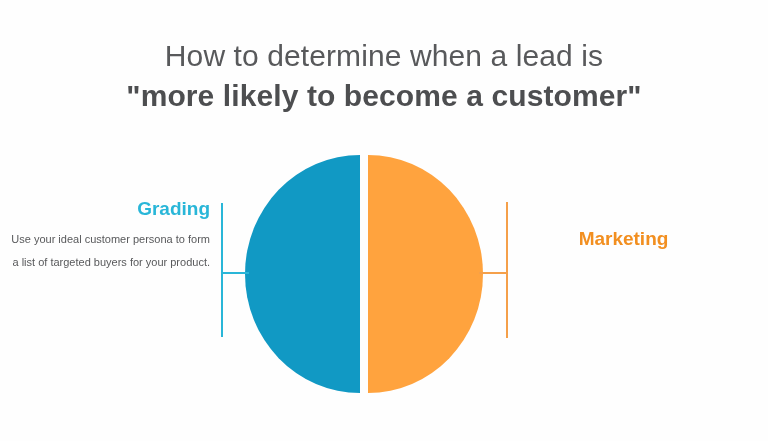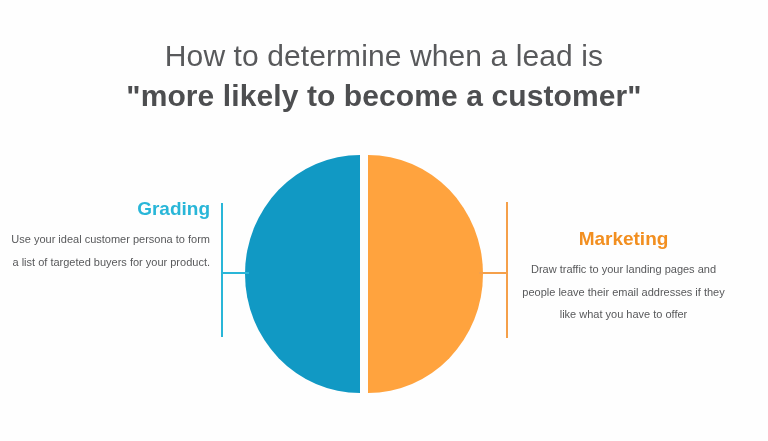--- a/index.html
+++ b/index.html
@@ -158,16 +158,15 @@
   <div class="connector-v conn-right-v"></div>
   <div class="connector-h conn-right-h"></div>
 
   <div class="side-block side-left">
     <span class="side-heading heading-grading">Grading</span>
     <span class="side-body">Use your ideal customer persona to form a list of targeted buyers for your product.</span>
   </div>
 
   <div class="side-block side-right">
     <span class="side-heading heading-marketing">Marketing</span>
-    <span class="side-body">Draw traffic to your landing pages and people leave their email addresses if they like what you have to offer</span>
   </div>
 
 </div>
 
 </body></html>

